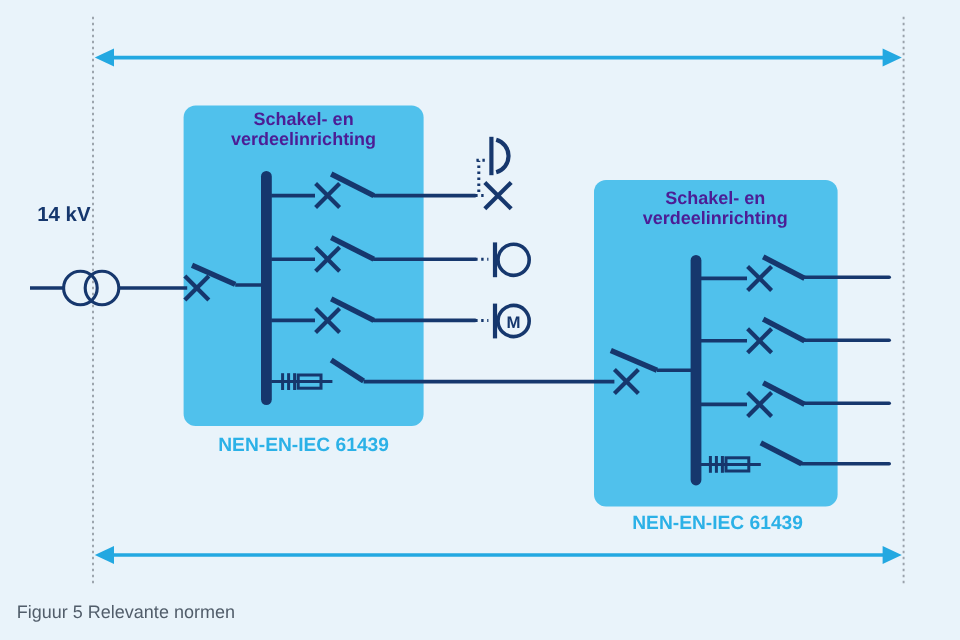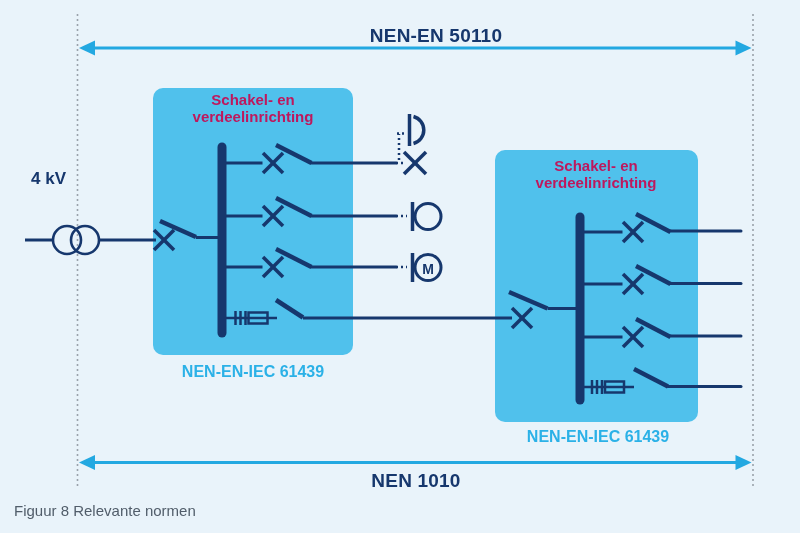--- a/index.html
+++ b/index.html
@@ -6,21 +6,21 @@
     --bg:#e9f3fa; --panel:#50c1ec; --navy:#16376d; --cyan:#23a8e1;
     --cyanText:#2bb1e7; --grayDot:#9aa2ab; --caption:#515d6a;
   }
   html,body{margin:0;padding:0;}
   body{background:var(--bg);font-family:"Liberation Sans", sans-serif;}
   .canvas{position:relative;width:800px;height:533px;background:var(--bg);overflow:hidden;}
   .canvas svg{position:absolute;left:0;top:0;}
   .label{position:absolute;color:var(--navy);font-weight:bold;text-align:center;}
   .arrow-label{font-size:19px;letter-spacing:0.2px;}
   .kv-label{font-size:17px;text-align:left;}
-  .panel-title{font-size:15px;line-height:17px;color:#be185d;}
+  .panel-title{font-size:15px;line-height:17px;color:#4c1d95;}
   .std-label{font-size:16px;color:var(--cyanText);}
   .caption{font-size:15px;font-weight:normal;color:var(--caption);text-align:left;}
   .stroke{stroke:var(--navy);fill:none;}
   .cyanstroke{stroke:var(--cyan);fill:none;}
 </style>
 </head>
 <body>
 
 <div class="canvas">
 
@@ -159,25 +159,23 @@
       <line class="stroke" x1="597" y1="380" x2="597" y2="394" stroke-width="2.5"></line>
       <line class="stroke" x1="602" y1="380" x2="602" y2="394" stroke-width="2.5"></line>
       <rect class="stroke" x="605" y="381.5" width="19" height="11" stroke-width="2.5"></rect>
     </g>
     <g>
       <line class="stroke" x1="634" y1="369" x2="668" y2="386.5" stroke-width="4.5"></line>
       <line class="stroke" x1="668" y1="386.5" x2="741" y2="386.5" stroke-width="3" stroke-linecap="round"></line>
     </g>
   </svg>
 
-  <div class="label arrow-label" style="left:286px;top:25px;width:300px;">NEN-EN 50110</div>
-  <div class="label kv-label" style="left:31px;top:169px;width:80px;">4 kV</div>
+  <div class="label kv-label" style="left:31px;top:169px;width:80px;">14 kV</div>
 
   <div class="label panel-title" style="left:178px;top:91px;width:150px;">Schakel- en verdeelinrichting</div>
   <div class="label panel-title" style="left:521px;top:157px;width:150px;">Schakel- en verdeelinrichting</div>
 
   <div class="label std-label" style="left:153px;top:363px;width:200px;">NEN-EN-IEC 61439</div>
   <div class="label std-label" style="left:498px;top:428px;width:200px;">NEN-EN-IEC 61439</div>
 
-  <div class="label arrow-label" style="left:266px;top:470px;width:300px;">NEN 1010</div>
-  <div class="label caption" style="left:14px;top:502px;width:300px;">Figuur 8 Relevante normen</div>
+  <div class="label caption" style="left:14px;top:502px;width:300px;">Figuur 5 Relevante normen</div>
 
 </div>
 
 </body></html>

